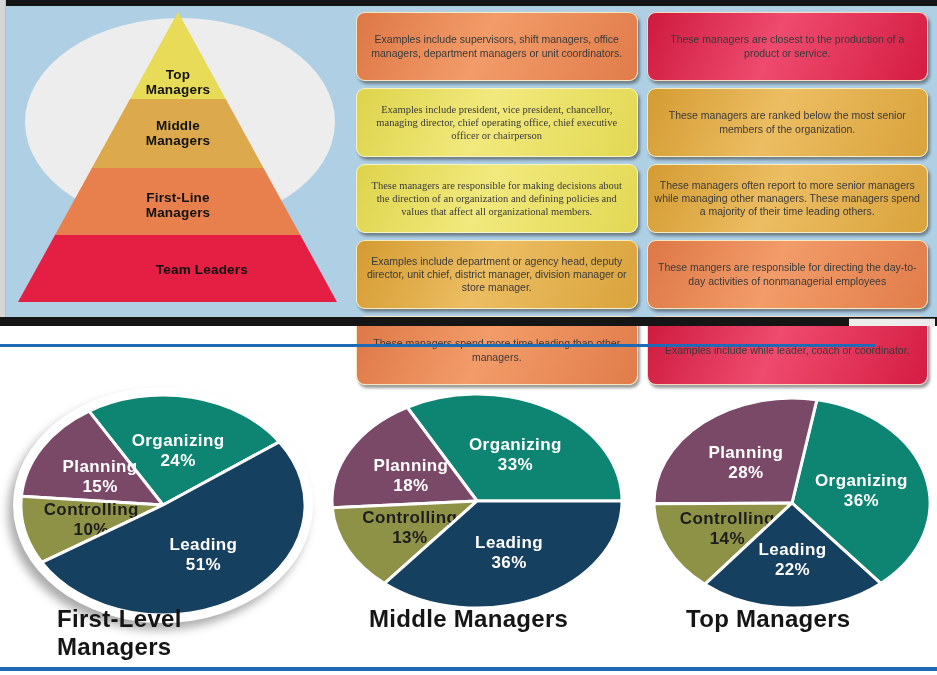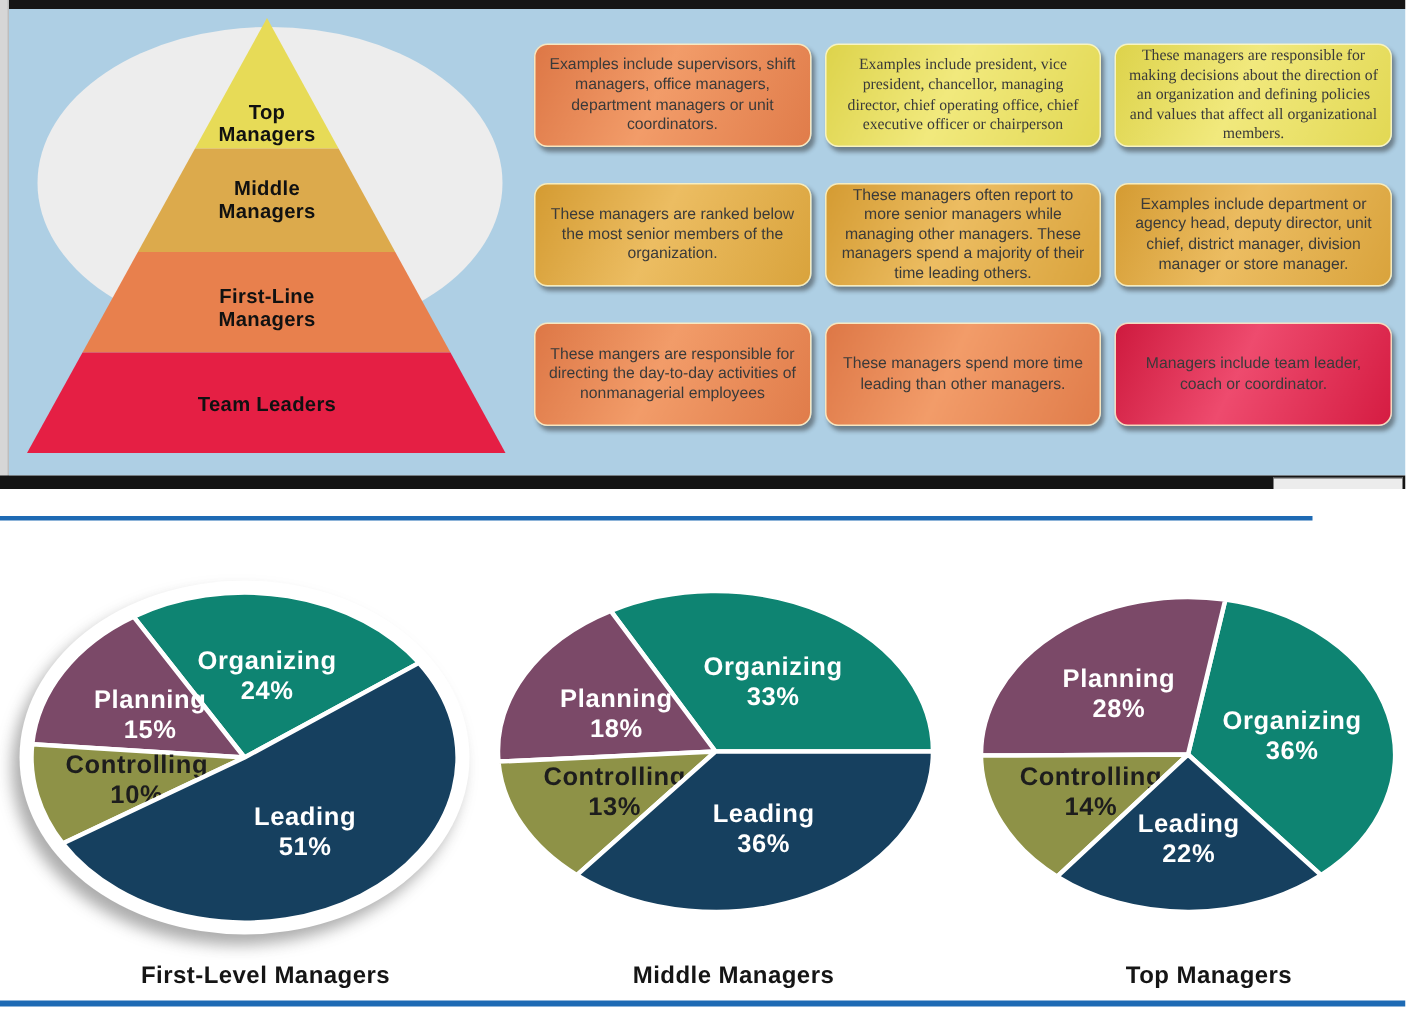--- a/index.html
+++ b/index.html
@@ -15,44 +15,44 @@
   #bottom-bar { position:absolute; left:0; top:317px; width:937px; height:9px; background:#151515; }
   #scrollbar-track { position:absolute; left:849px; top:318px; width:86px; height:8px; background:#ececec; border-top:1px solid #555; }
 
   #pyramid-svg { position:absolute; left:5px; top:6px; width:345px; height:311px; }
 
   .pyr-label { position:absolute; text-align:center; font-weight:bold; color:#111;
                font-size:13.5px; line-height:1.12; letter-spacing:.2px; }
   #pyr-label-0 { left:138px; top:67px;  width:80px; }
   #pyr-label-1 { left:138px; top:118px; width:80px; }
   #pyr-label-2 { left:131px; top:190px; width:94px; }
-  #pyr-label-3 { left:108px; top:262px; width:140px; }
+  #pyr-label-3 { left:108px; top:262px; width:140px;text-align:right; }
 
-  #info-grid { position:absolute; left:356px; top:29px; width:572px;
-               display:grid; grid-template-columns:repeat(3,1fr); gap:24px 9px; }
+  #info-grid { position:absolute; left:356px; top:12px; width:572px;
+               display:grid; grid-template-columns:repeat(2,1fr); gap:7px 9px; }
   .ibox { height:69px; border-radius:9px; border:1px solid rgba(252,248,210,.85);
           box-shadow:2px 3px 3px rgba(30,30,30,.45);
           display:flex; align-items:center; justify-content:center;
           padding:3px 7px; text-align:center;
           font-size:10.5px; line-height:1.24; color:#3a3a3a; }
   .box-orange  { background:linear-gradient(115deg,#dd7746 0%,#f29c69 45%,#e07c4a 100%); }
   .box-crimson { background:linear-gradient(115deg,#ce1a3e 0%,#ee4b6e 45%,#d51c42 100%); }
   .box-yellow  { background:linear-gradient(115deg,#ddd34b 0%,#f1e97d 45%,#e2d854 100%);font-family:Liberation Serif, serif; }
   .box-gold    { background:linear-gradient(115deg,#d49b32 0%,#ecbd62 45%,#d9a33c 100%); }
 
   
   .blue-rule { position:absolute; background:#1e6ab4; height:3px; }
   #rule-top    { left:0; top:344px; width:875px; }
   #rule-bottom { left:0; top:667px; width:937px; height:4px; }
 
   
   #pies-svg { position:absolute; left:0; top:350px; width:937px; height:290px; }
   .pie-label { font-weight:bold; font-size:17px; letter-spacing:.4px; }
-  .chart-title { position:absolute; top:642px; width:240px; text-align:center;
-                 font-weight:bold; font-size:16px; color:#151515; letter-spacing:.3px; }
+  .chart-title { position:absolute; top:605px; width:240px; text-align:left;
+                 font-weight:bold; font-size:24px; color:#151515; letter-spacing:.3px; }
   #chart-title-0 { left:57px; }
   #chart-title-1 { left:369px; }
   #chart-title-2 { left:686px; }
 
   #ring-ellipse { filter:drop-shadow(-5px 7px 5px rgba(70,70,70,.45)); }
 </style>
 </head>
 <body>
 
 <div id="stage">
@@ -70,28 +70,29 @@
       <polygon id="pyr-poly-3" points="50,229 295.3,229 332,296 13,296" fill="#e51f44"></polygon>
     </svg>
 
     <div class="pyr-label" id="pyr-label-0">Top Managers</div>
     <div class="pyr-label" id="pyr-label-1">Middle Managers</div>
     <div class="pyr-label" id="pyr-label-2">First-Line Managers</div>
     <div class="pyr-label" id="pyr-label-3">Team Leaders</div>
 
     <div id="info-grid">
       <div class="ibox box-orange">Examples include supervisors, shift managers, office managers, department managers or unit coordinators.</div>
+      <div class="ibox box-crimson">These managers are closest to the production of a product or service.</div>
       <div class="ibox box-yellow">Examples include president, vice president, chancellor, managing director, chief operating office, chief executive officer or chairperson</div>
+      <div class="ibox box-gold">These managers are ranked below the most senior members of the organization.</div>
       <div class="ibox box-yellow">These managers are responsible for making decisions about the direction of an organization and defining policies and values that affect all organizational members.</div>
-      <div class="ibox box-gold">These managers are ranked below the most senior members of the organization.</div>
       <div class="ibox box-gold">These managers often report to more senior managers while managing other managers. These managers spend a majority of their time leading others.</div>
       <div class="ibox box-gold">Examples include department or agency head, deputy director, unit chief, district manager, division manager or store manager.</div>
       <div class="ibox box-orange">These mangers are responsible for directing the day-to-day activities of nonmanagerial employees</div>
       <div class="ibox box-orange">These managers spend more time leading than other managers.</div>
-      <div class="ibox box-crimson">Managers include team leader, coach or coordinator.</div>
+      <div class="ibox box-crimson">Examples include while leader, coach or coordinator.</div>
     </div>
 
     <div id="bottom-bar"></div>
     <div id="scrollbar-track"></div>
   </div>
 
   <div class="blue-rule" id="rule-top"></div>
   <div class="blue-rule" id="rule-bottom"></div>
 
   <svg id="pies-svg" viewBox="0 0 937 290">

